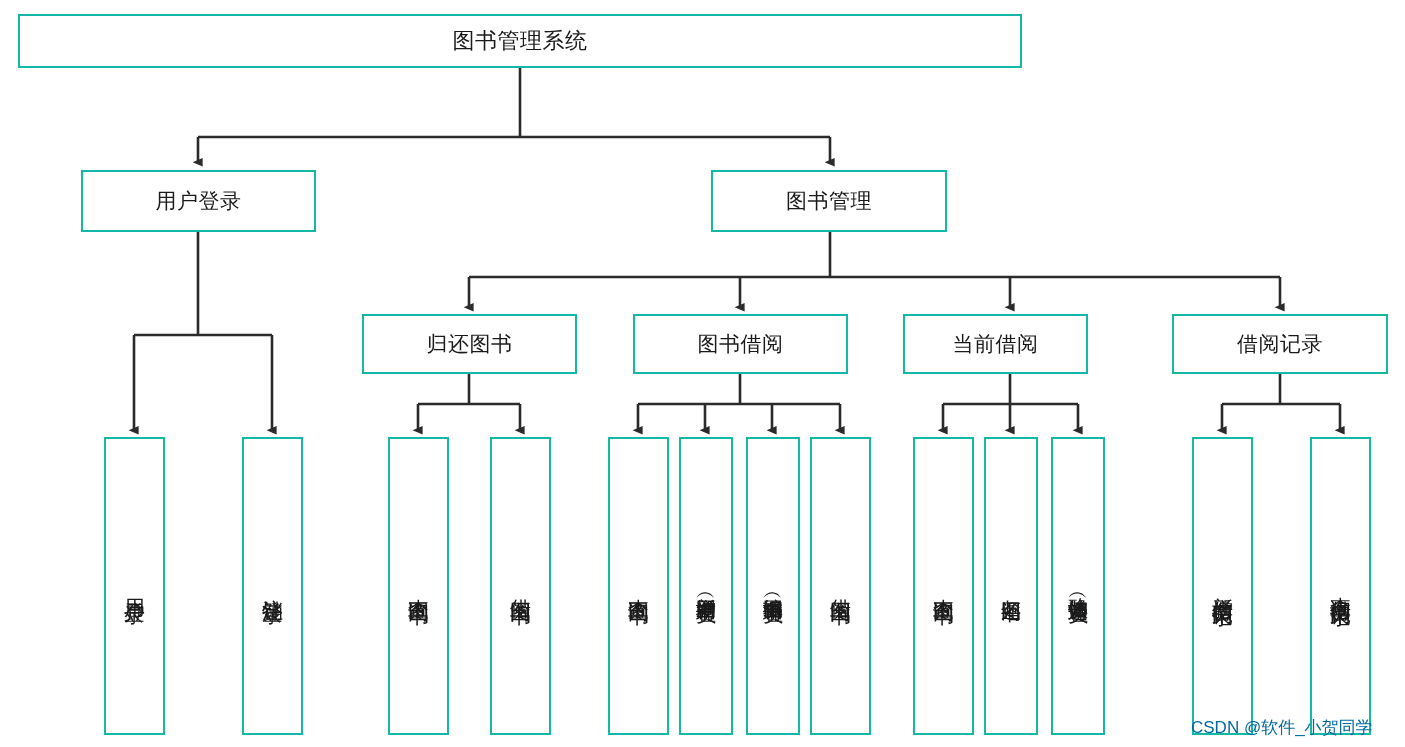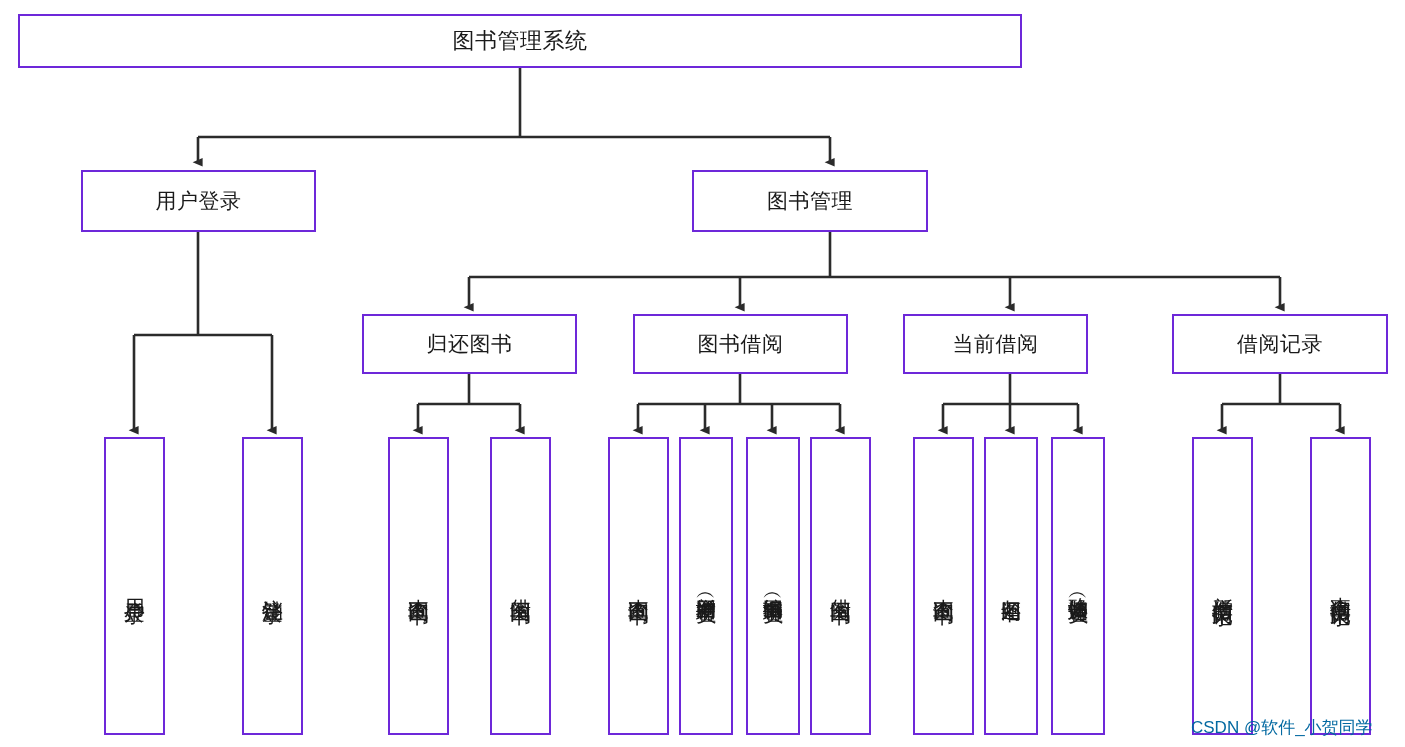--- a/index.html
+++ b/index.html
@@ -23,21 +23,21 @@
     left: 0;
     top: 0;
     width: 1405px;
     height: 747px;
     pointer-events: none;
   }
   .node {
     position: absolute;
     box-sizing: border-box;
     background: #ffffff;
-    border: 2px solid #6d28d9;
+    border: 2px solid #14b8a6;
     display: flex;
     align-items: center;
     justify-content: center;
     color: #1a1a1a;
     z-index: 2;
   }
   .node-label {
     display: block;
     text-align: center;
     line-height: 1.18;
@@ -137,21 +137,21 @@
   </svg>
 
   <div class="node horiz root" style="left:18px; top:14px; width:1004px; height:54px;">
     <span class="node-label">图书管理系统</span>
   </div>
 
   <div class="node horiz" style="left:81px; top:170px; width:235px; height:62px;">
     <span class="node-label">用户登录</span>
   </div>
 
-  <div class="node horiz" style="left:692px; top:170px; width:236px; height:62px;">
+  <div class="node horiz" style="left:711px; top:170px; width:236px; height:62px;">
     <span class="node-label">图书管理</span>
   </div>
 
   <div class="node horiz" style="left:362px; top:314px; width:215px; height:60px;">
     <span class="node-label">归还图书</span>
   </div>
 
   <div class="node horiz" style="left:633px; top:314px; width:215px; height:60px;">
     <span class="node-label">图书借阅</span>
   </div>

